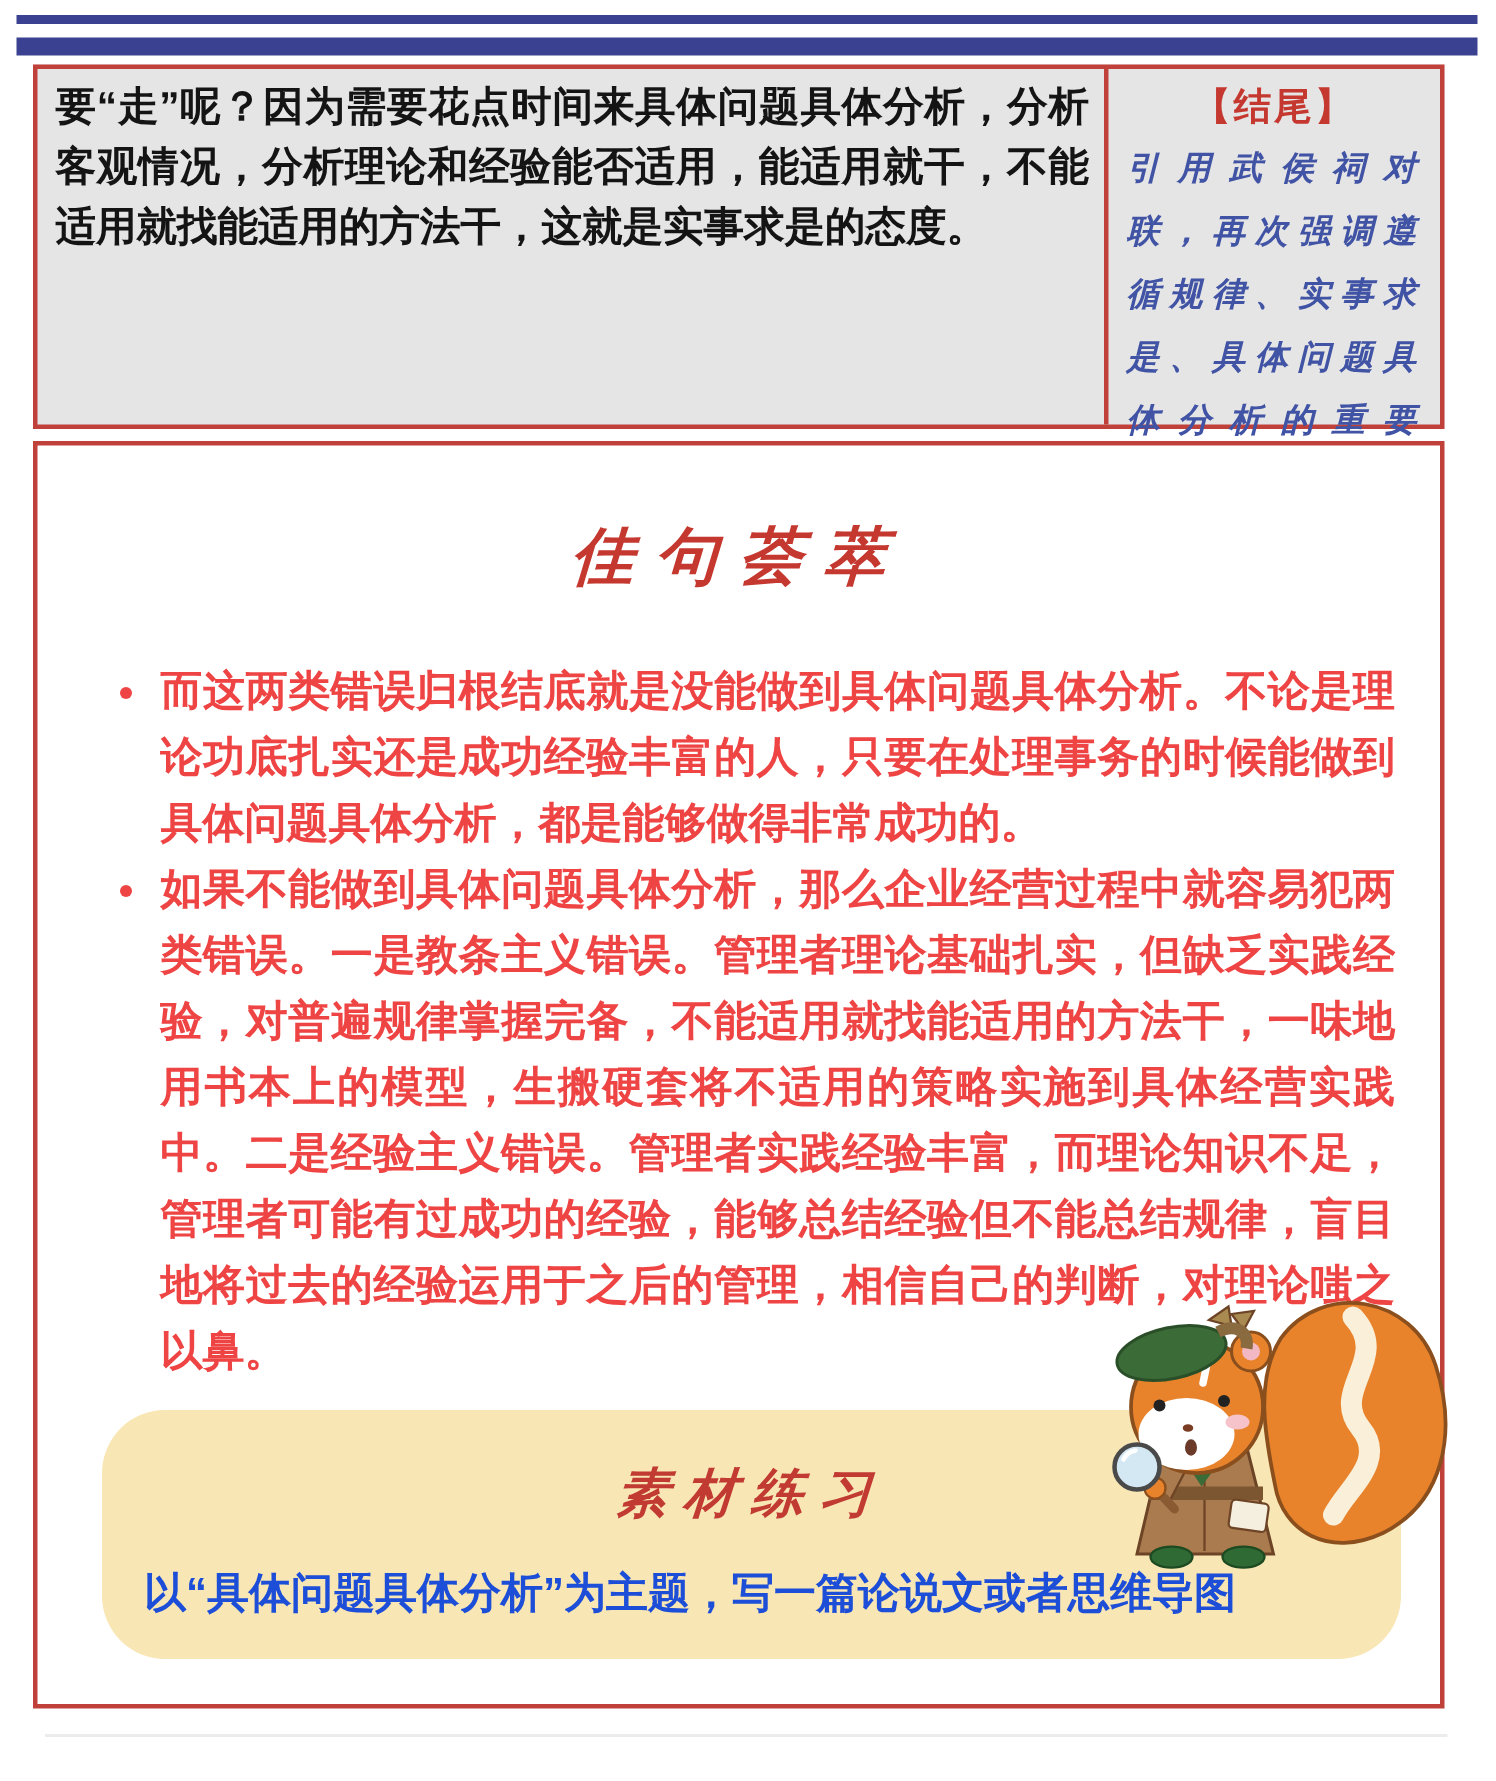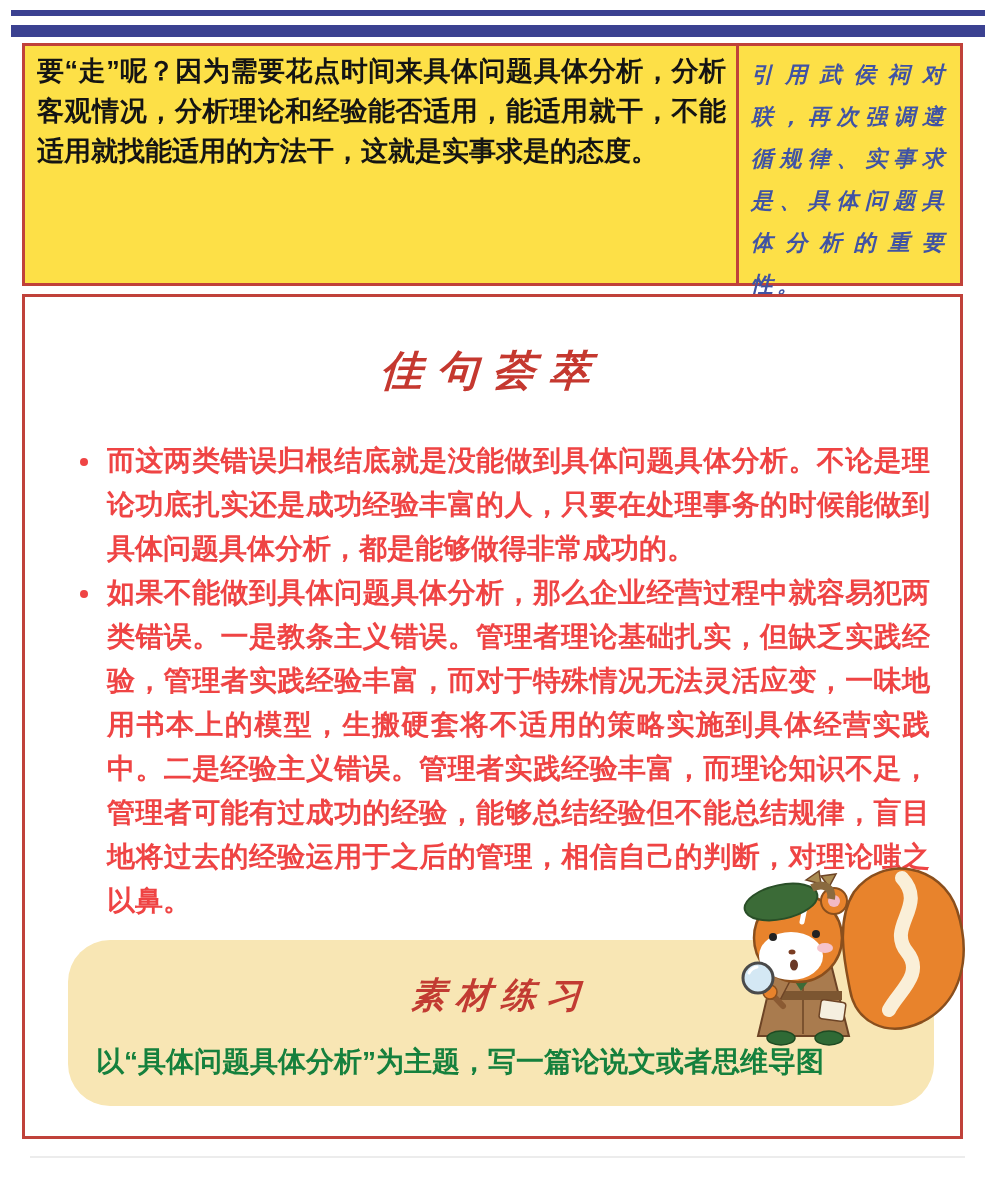--- a/index.html
+++ b/index.html
@@ -14,21 +14,21 @@
     color: #1a1a1a;
   }
   
   .rule { position: absolute; left: 11px; width: 974px; background: #3b4191; }
   .rule-thin  { top: 10px; height: 6px; }
   .rule-thick { top: 25px; height: 12px; }
 
   
   .intro-box {
     position: absolute; left: 22px; top: 43px; width: 941px; height: 243px;
-    border: 3px solid #c0413a; display: flex; background: #fde047;
+    border: 3px solid #c0413a; display: flex; background: #e5e5e5;
   }
   .intro-text {
     flex: 1; padding: 5px 10px 0 12px;
     font-size: 27px; font-weight: 600; line-height: 40px;
     text-align: justify; color: #141414;
   }
   .intro-text p.indent { text-indent: 2em; }
   .intro-aside {
     width: 224px; border-left: 3px solid #c0413a; padding: 8px 12px 0 12px;
   }
@@ -63,21 +63,21 @@
   .practice-box {
     position: absolute; left: 68px; top: 940px; width: 866px; height: 166px;
     background: #f8e6b4; border-radius: 42px;
   }
   .practice-heading {
     margin-top: 32px; text-align: center; color: #c23b32;
     font-size: 35px; font-weight: bold; letter-spacing: 10px;
     font-style: italic; transform: skewX(-4deg);
   }
   .practice-text {
-    margin: 24px 30px 0 28px; font-size: 28px; font-weight: 600; color: #15803d;
+    margin: 24px 30px 0 28px; font-size: 28px; font-weight: 600; color: #1d4ed8;
   }
 
   
   .mascot { position: absolute; left: 736px; top: 850px; width: 236px; height: 196px; }
 
   .footer-rule {
     position: absolute; left: 30px; top: 1156px; width: 935px; height: 2px;
     background: #ececec;
   }
 </style>
@@ -87,29 +87,30 @@
 <div class="page">
 
   <div class="rule rule-thin"></div>
   <div class="rule rule-thick"></div>
 
   <div class="intro-box">
     <div class="intro-text">
       <p>要“走”呢？因为需要花点时间来具体问题具体分析，分析客观情况，分析理论和经验能否适用，能适用就干，不能适用就找能适用的方法干，这就是实事求是的态度。</p>
     </div>
     <div class="intro-aside">
+      <div class="aside-title">【结尾】</div>
       <div class="aside-body">引用武侯祠对联，再次强调遵循规律、实事求是、具体问题具体分析的重要性。</div>
     </div>
   </div>
 
   <div class="main-box">
     <div class="highlights-heading">佳句荟萃</div>
     <ul class="bullets">
       <li>而这两类错误归根结底就是没能做到具体问题具体分析。不论是理论功底扎实还是成功经验丰富的人，只要在处理事务的时候能做到具体问题具体分析，都是能够做得非常成功的。</li>
-      <li>如果不能做到具体问题具体分析，那么企业经营过程中就容易犯两类错误。一是教条主义错误。管理者理论基础扎实，但缺乏实践经验，管理者实践经验丰富，而对于特殊情况无法灵活应变，一味地用书本上的模型，生搬硬套将不适用的策略实施到具体经营实践中。二是经验主义错误。管理者实践经验丰富，而理论知识不足，管理者可能有过成功的经验，能够总结经验但不能总结规律，盲目地将过去的经验运用于之后的管理，相信自己的判断，对理论嗤之以鼻。</li>
+      <li>如果不能做到具体问题具体分析，那么企业经营过程中就容易犯两类错误。一是教条主义错误。管理者理论基础扎实，但缺乏实践经验，对普遍规律掌握完备，不能适用就找能适用的方法干，一味地用书本上的模型，生搬硬套将不适用的策略实施到具体经营实践中。二是经验主义错误。管理者实践经验丰富，而理论知识不足，管理者可能有过成功的经验，能够总结经验但不能总结规律，盲目地将过去的经验运用于之后的管理，相信自己的判断，对理论嗤之以鼻。</li>
     </ul>
   </div>
 
   <div class="practice-box">
     <div class="practice-heading">素材练习</div>
     <div class="practice-text">以“具体问题具体分析”为主题，写一篇论说文或者思维导图</div>
   </div>
 
   <svg class="mascot" viewBox="0 0 236 196" xmlns="http://www.w3.org/2000/svg">
 

